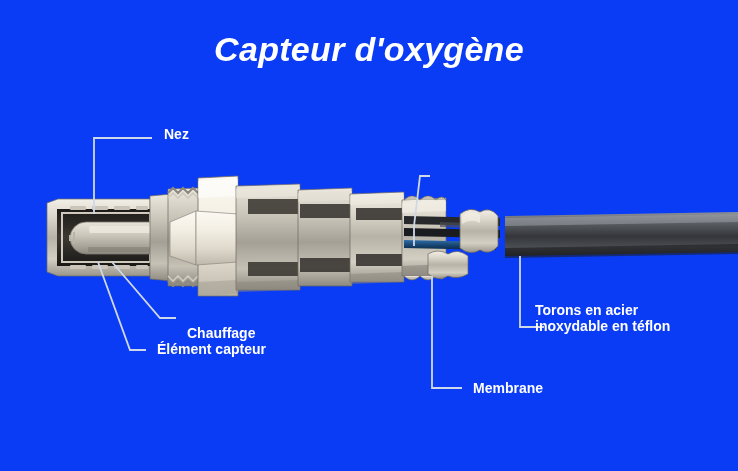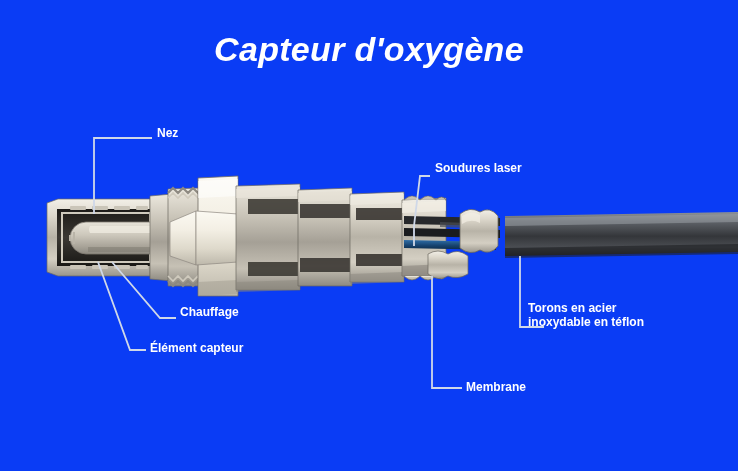--- a/index.html
+++ b/index.html
@@ -31,33 +31,34 @@
     color: #ffffff;
     font-size: 34px;
     font-weight: bold;
     font-style: italic;
     letter-spacing: 0.3px;
     white-space: nowrap;
   }
   .label {
     position: absolute;
     color: #ffffff;
-    font-size: 12px;
+    font-size: 14px;
     font-weight: bold;
     white-space: nowrap;
     line-height: 1.18;
+    margin-left: 7px;
   }
   .label-multiline {
     white-space: normal;
     text-align: left;
     line-height: 1.16;
   }
   #label-nez { left: 157px; top: 126px; }
   #label-soudures { left: 435px; top: 161px; }
-  #label-chauffage { left: 180px; top: 305px; }
+  #label-chauffage { left: 180px; top: 325px; }
   #label-element { left: 150px; top: 341px; }
   #label-membrane { left: 466px; top: 380px; }
   #label-torons { left: 528px; top: 302px; width: 200px; }
 </style>
 </head>
 <body>
 
 <div id="page">
 
   <div class="title">Capteur d'oxygène</div>
@@ -223,21 +224,20 @@
       <path d="M414 246 L414 226 L420 176 L430 176"></path>
       <path d="M112 262 L160 318 L176 318"></path>
       <path d="M98 262 L130 350 L146 350"></path>
       <path d="M432 276 L432 388 L462 388"></path>
       <path d="M520 256 L520 327 L544 327"></path>
     </g>
   </svg>
 
   <div class="label" id="label-nez">Nez</div>
 
-  <div class="label" id="label-soudures">Soudures laser</div>
 
   <div class="label" id="label-chauffage">Chauffage</div>
 
   <div class="label" id="label-membrane">Membrane</div>
 
   <div class="label" id="label-element">Élément capteur</div>
 
   <div class="label label-multiline" id="label-torons">
     <div>Torons en acier</div>
     <div>inoxydable en téflon</div>

